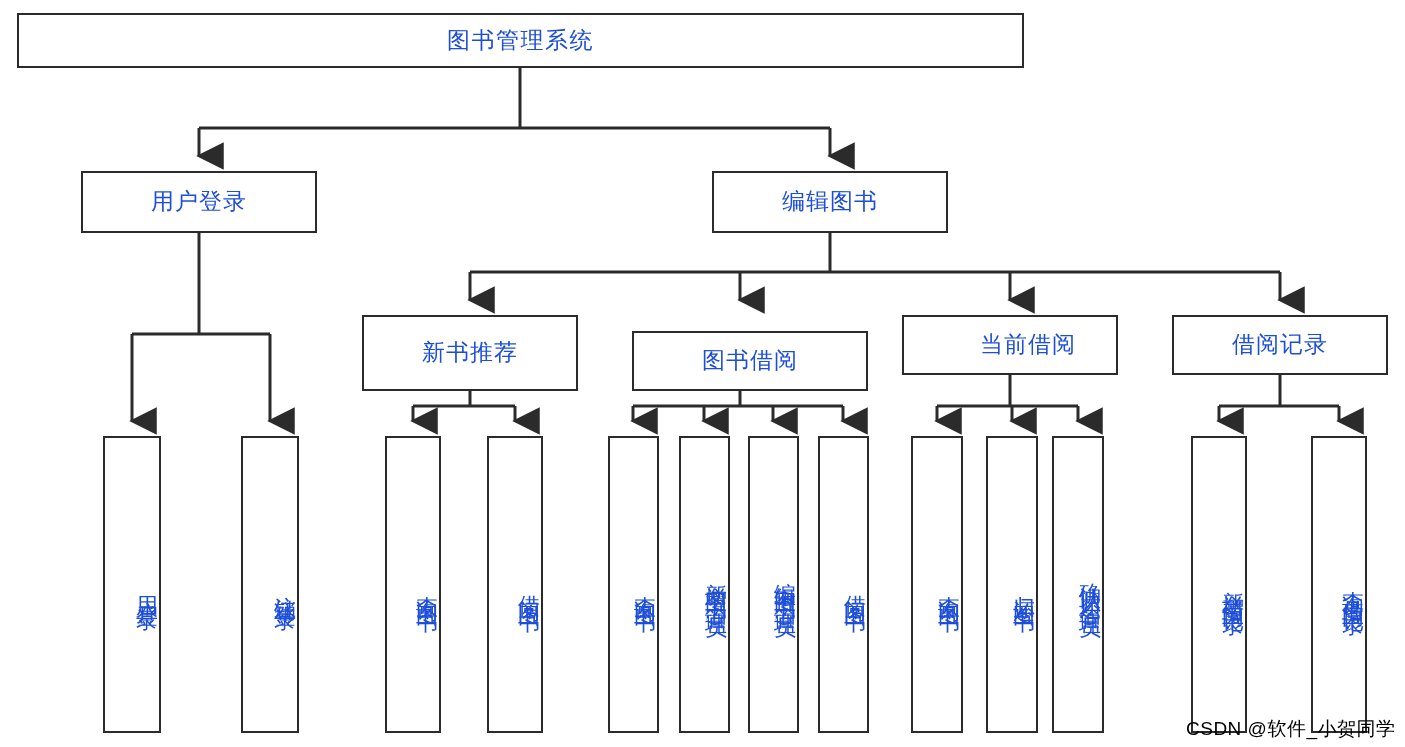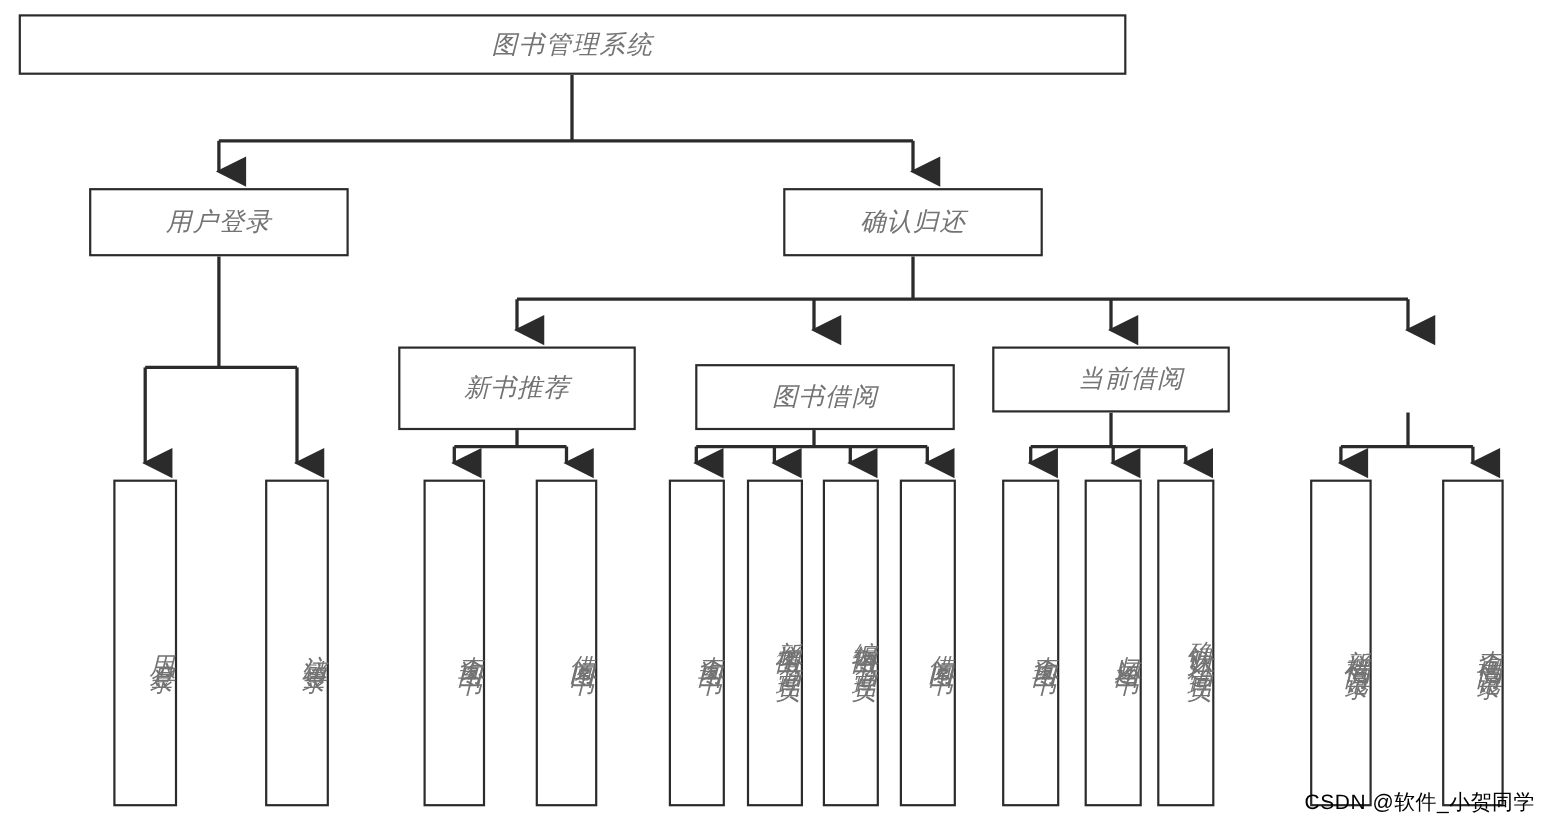--- a/index.html
+++ b/index.html
@@ -26,23 +26,22 @@
     pointer-events: none;
   }
   .node {
     position: absolute;
     box-sizing: border-box;
     border: 2.5px solid #2b2b2b;
     background: #ffffff;
     display: flex;
     align-items: center;
     justify-content: center;
-    color: #737373;
+    color: #1d4ed8;
     z-index: 2;
-    font-style: italic;
   }
   .node-h {
     font-size: 23px;
     letter-spacing: 1px;
     line-height: 1.2;
     white-space: nowrap;
   }
   .node-root {
     font-size: 23px;
     letter-spacing: 1.5px;
@@ -129,32 +128,35 @@
   </svg>
 
   <div class="node node-h node-root" style="left:17px; top:13px; width:1007px; height:55px;">
     <span>图书管理系统</span>
   </div>
 
   <div class="node node-h" style="left:81px; top:171px; width:236px; height:62px;">
     <span>用户登录</span>
   </div>
   <div class="node node-h" style="left:712px; top:171px; width:236px; height:62px;">
-    <span>确认归还</span>
+    <span>编辑图书</span>
   </div>
 
   <div class="node node-h" style="left:362px; top:315px; width:216px; height:76px;">
     <span>新书推荐</span>
   </div>
   <div class="node node-h" style="left:632px; top:331px; width:236px; height:60px;text-align:center;">
     <span>图书借阅</span>
   </div>
   <div class="node node-h" style="left:902px; top:315px; width:216px; height:60px;padding-left:36px;">
     <span>当前借阅</span>
   </div>
+  <div class="node node-h" style="left:1172px; top:315px; width:216px; height:60px;">
+    <span>借阅记录</span>
+  </div>
 
   <div class="node node-v" style="left:103px; top:436px; width:58px; height:297px;">
     <span>用户登录</span>
   </div>
   <div class="node node-v" style="left:241px; top:436px; width:58px; height:297px;">
     <span>注销登录</span>
   </div>
 
   <div class="node node-v" style="left:385px; top:436px; width:56px; height:297px;">
     <span>查询图书</span>

